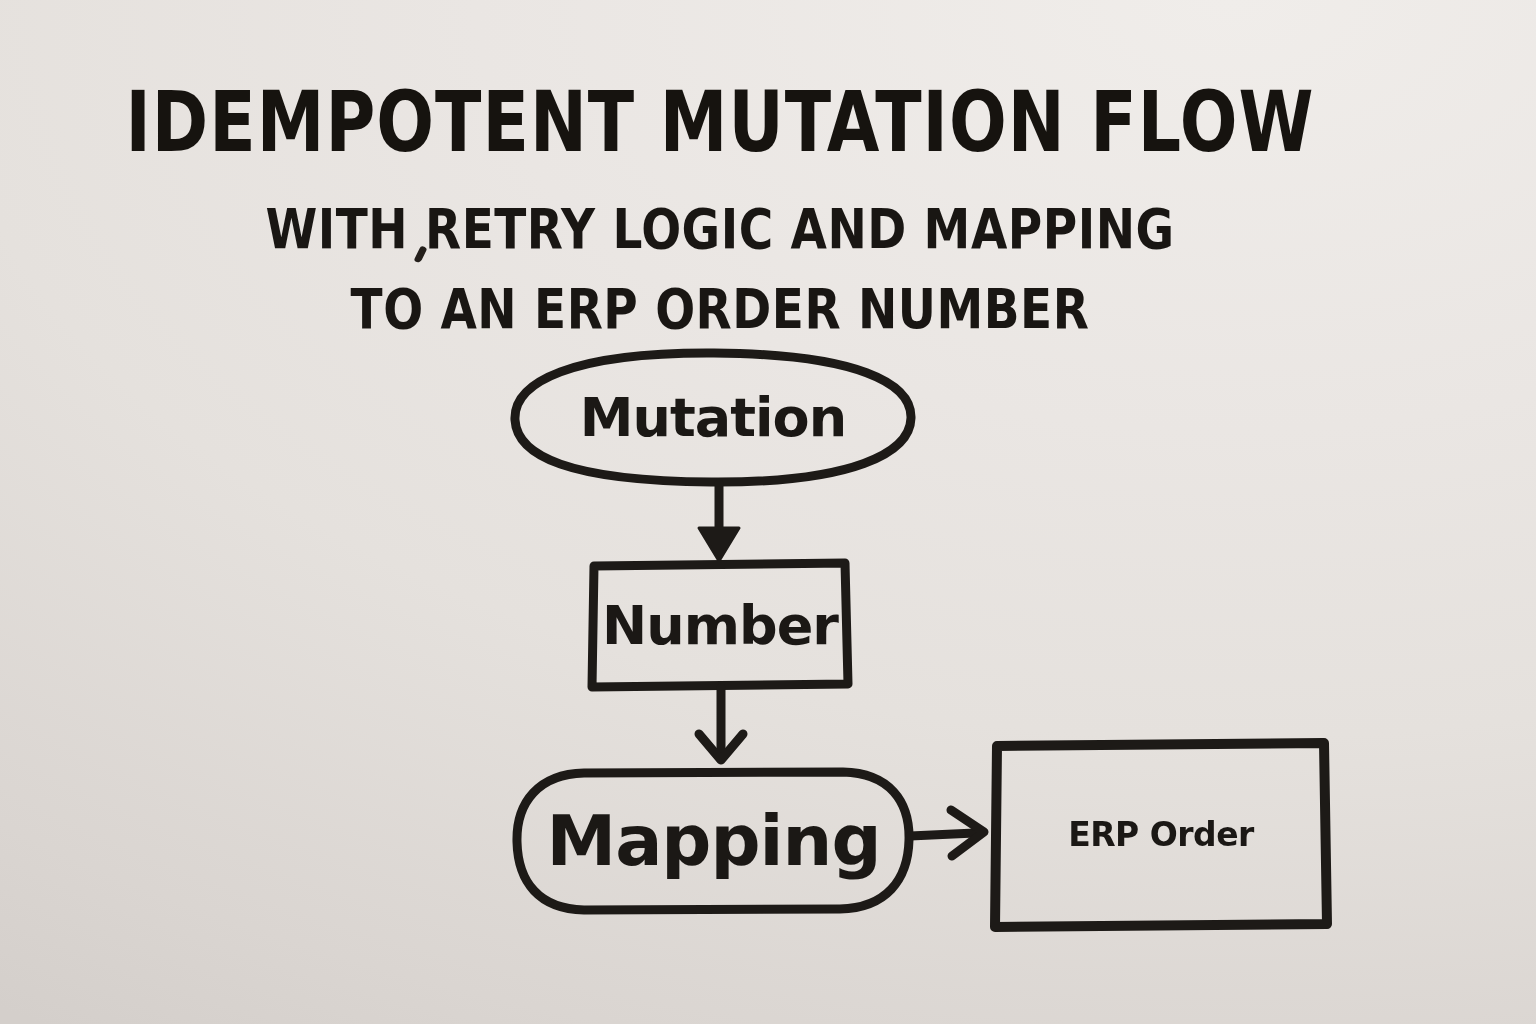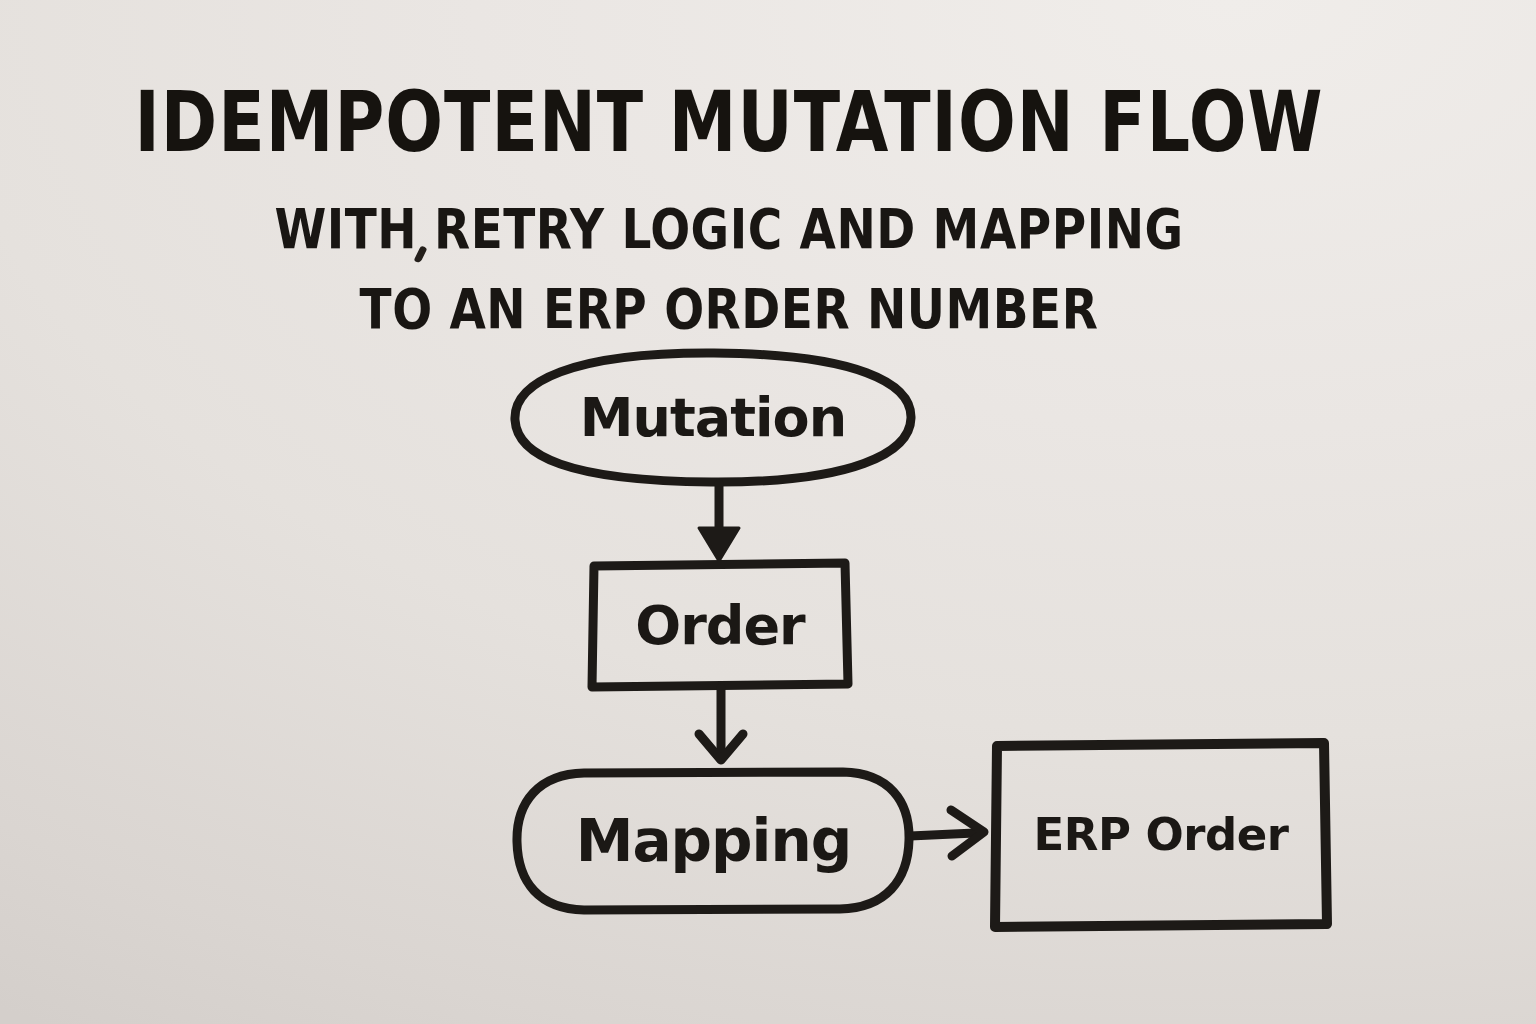--- a/index.html
+++ b/index.html
@@ -15,21 +15,21 @@
     background:
       radial-gradient(140% 120% at 80% 0%,
         #f0edea 0%, #eae6e3 35%, #e5e1dd 60%, #dad5d1 88%, #d4cfcb 100%);
     font-family: "DejaVu Sans", "Liberation Sans", sans-serif;
     color: #1d1a17;
   }
 
   
   .header {
     position: absolute;
-    left: 9px;
+    left: 0;
     top: 74px;
     width: 1440px;
     text-align: center;
   }
   .title {
     font-size: 68px;
     font-weight: 800;
     letter-spacing: 1px;
     color: #16130f;
     transform: scaleY(1.22);
@@ -88,22 +88,22 @@
     display: flex;
     align-items: center;
     justify-content: center;
     text-align: right;
     font-weight: 700;
     color: #1b1815;
     letter-spacing: -1px;
   }
   .label-mutation { left: 515px; top: 353px; width: 396px; height: 129px; font-size: 54px; }
   .label-retry    { left: 592px; top: 563px; width: 256px; height: 124px; font-size: 54px; }
-  .label-mapping  { left: 517px; top: 772px; width: 393px; height: 138px; font-size: 58px; }
-  .label-erp      { left: 995px; top: 743px; width: 332px; height: 184px; font-size: 45px; line-height: 60px; flex-direction: column; letter-spacing: -0.5px; }
+  .label-mapping  { left: 517px; top: 772px; width: 393px; height: 138px; font-size: 70px; }
+  .label-erp      { left: 995px; top: 743px; width: 332px; height: 184px; font-size: 33px; line-height: 60px; flex-direction: column; letter-spacing: -0.5px; }
 </style>
 </head>
 <body>
 
 <div class="canvas">
 
   <div class="header">
     <div class="title">IDEMPOTENT MUTATION FLOW</div>
     <div class="subtitle">
       <div class="subtitle-line">WITH RETRY LOGIC AND MAPPING</div>
@@ -138,21 +138,21 @@
          C 516 802, 539 774, 584 773 Z"></path>
 
     <line class="edge-line" x1="910" y1="836" x2="975" y2="833"></line>
     <polyline class="arrowhead-open" points="951,810 984,832 952,856"></polyline>
 
     <path class="shape" style="stroke-width:10" d="M 997 746 L 1324 743 L 1327 924 L 995 927 Z"></path>
   </svg>
 
   <div class="node-label label-mutation">Mutation</div>
 
-  <div class="node-label label-retry">Order</div>
+  <div class="node-label label-retry">Number</div>
 
   <div class="node-label label-mapping">Mapping</div>
 
   <div class="node-label label-erp">
     <span>ERP Order</span>
   </div>
 
 </div>
 
 </body></html>

